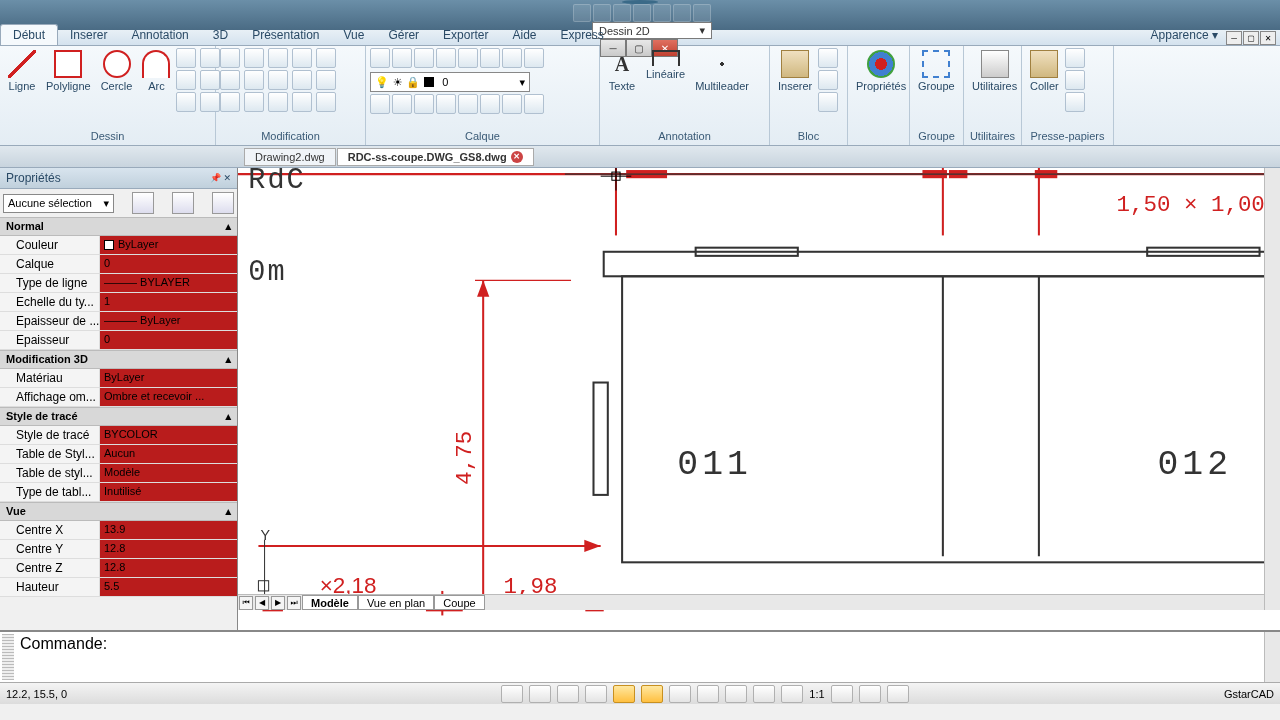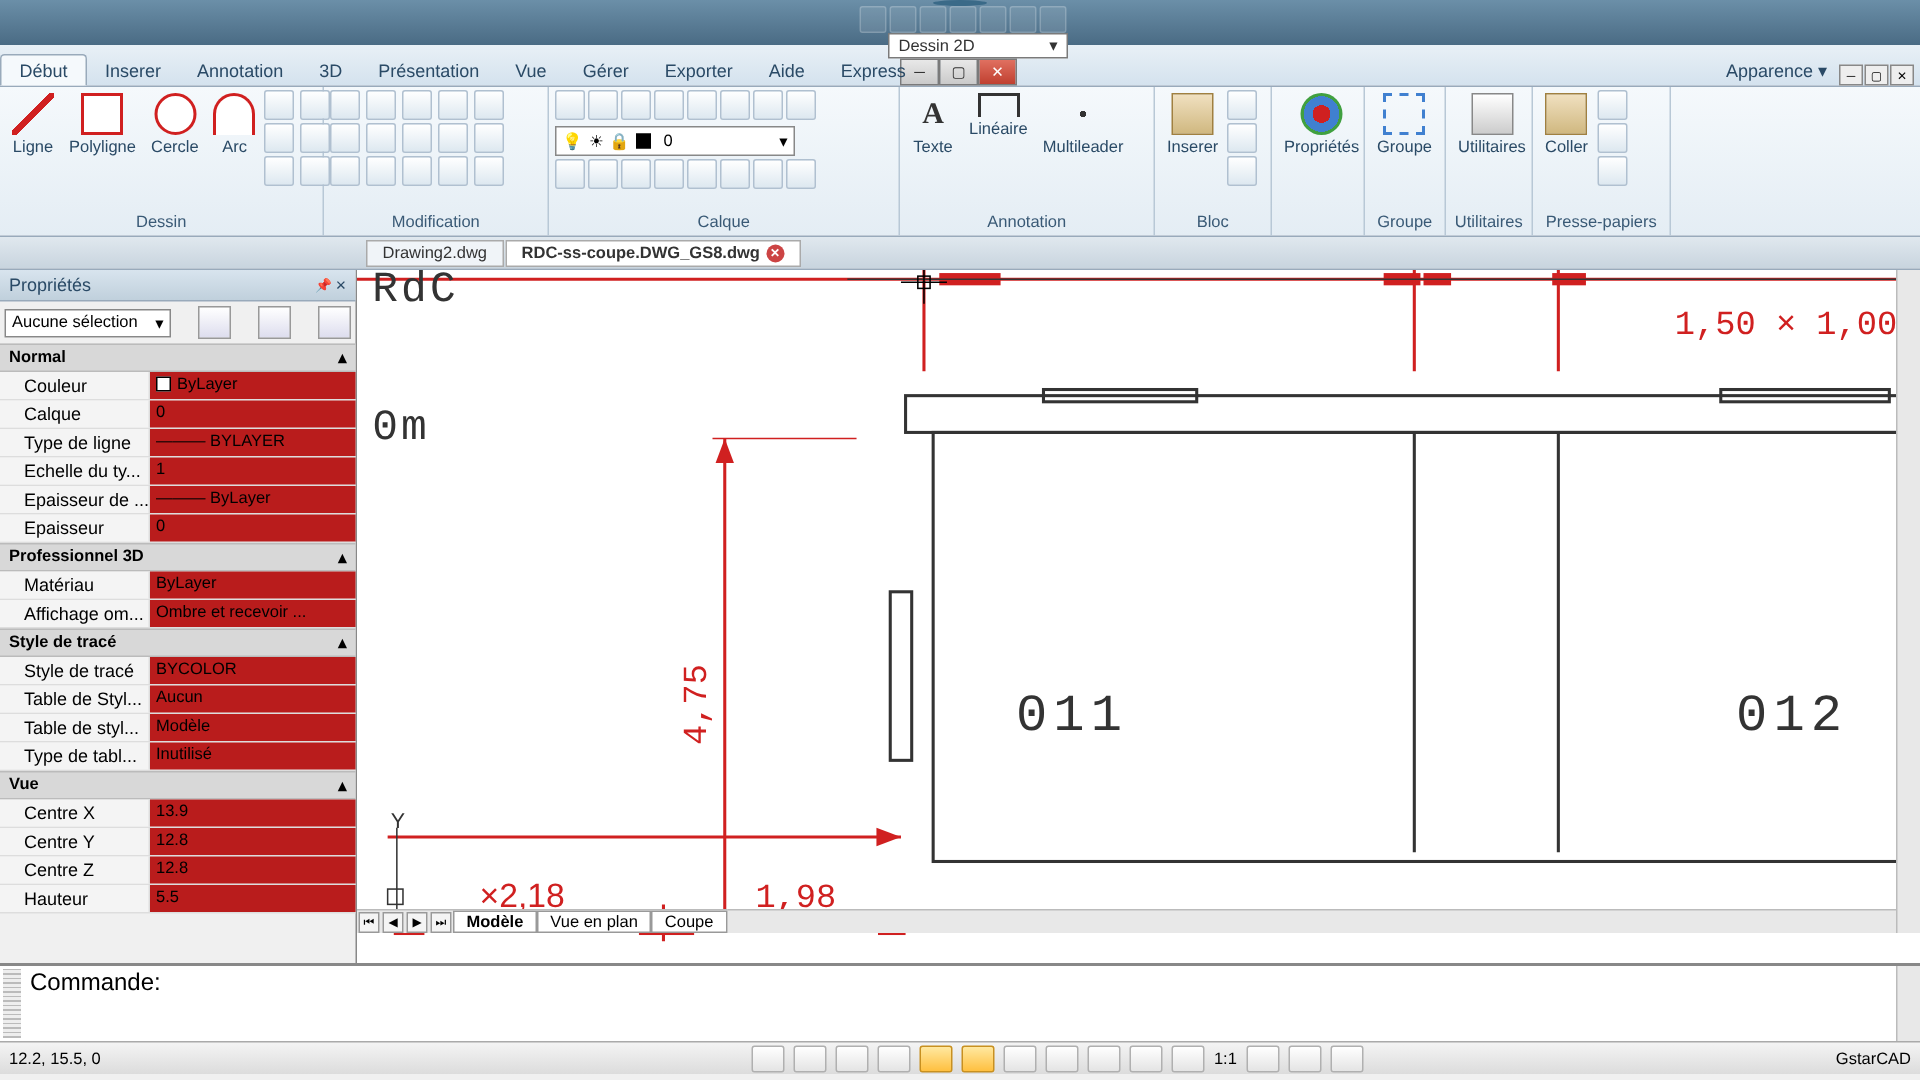--- a/index.html
+++ b/index.html
@@ -10,21 +10,21 @@
 .app-icon { width: 36px; height: 28px; background: radial-gradient(circle,#7eb8e0,#1a5a8a); border-radius: 50%; margin: 0 4px; border: 2px solid #3a6a88; }
 .qat { display: flex; gap: 2px; margin-left: 4px; }
 .qat-btn { width: 18px; height: 18px; background: rgba(255,255,255,.1); border: 1px solid rgba(255,255,255,.2); border-radius: 2px; }
 .wksp-select { margin-left: 24px; background: #fff; color: #333; padding: 1px 6px; border: 1px solid #7a7a7a; width: 120px; height: 20px; display: flex; align-items: center; justify-content: space-between; }
 .title-text { flex: 1; text-align: center; font-size: 12px; }
 .win-btns { display: flex; margin-right: 2px; }
 .win-btn { width: 26px; height: 18px; background: linear-gradient(#e8e8e8,#cacaca); border: 1px solid #7a7a7a; display: flex; align-items: center; justify-content: center; font-size: 10px; color: #333; }
 .win-btn.close { background: linear-gradient(#e07060,#c04030); color: #fff; }
 
 
-.menubar { height: 28px; background: linear-gradient(#e8f0f6,#d4e2ee); display: flex; align-items: flex-end; border-bottom: 1px solid #9ab; }
+.menubar { height: 16px; background: linear-gradient(#e8f0f6,#d4e2ee); display: flex; align-items: flex-end; border-bottom: 1px solid #9ab; }
 .menu-tab { padding: 3px 12px; font-size: 12px; color: #2a4a66; cursor: pointer; }
 .menu-tab.active { background: #f5f9fc; border: 1px solid #9ab; border-bottom: none; border-radius: 3px 3px 0 0; }
 .apparence { margin-left: auto; padding: 3px 8px; font-size: 12px; color: #2a4a66; }
 .mdi-btns { display: flex; gap: 1px; margin-right: 4px; }
 .mdi-btn { width: 16px; height: 14px; border: 1px solid #888; background: #eee; font-size: 8px; display: flex; align-items: center; justify-content: center; }
 
 
 .ribbon { height: 100px; background: linear-gradient(#f5f9fc,#e4edf4); display: flex; border-bottom: 1px solid #9ab; }
 .rpanel { border-right: 1px solid #b8c8d6; padding: 2px 4px; display: flex; flex-direction: column; }
 .rpanel-body { flex: 1; display: flex; align-items: flex-start; gap: 2px; }
@@ -348,21 +348,21 @@
       </div>
     <div class="prop-row">
         <div class="prop-name">Epaisseur de ...</div>
         <div class="prop-val">——— ByLayer</div>
       </div>
     <div class="prop-row">
         <div class="prop-name">Epaisseur</div>
         <div class="prop-val">0</div>
       </div>
     <div class="props-group-h">
-        <span>Professionnel 3D</span>
+        <span>Modification 3D</span>
         <span>▴</span>
       </div>
     <div class="prop-row">
         <div class="prop-name">Matériau</div>
         <div class="prop-val">ByLayer</div>
       </div>
     <div class="prop-row">
         <div class="prop-name">Affichage om...</div>
         <div class="prop-val">Ombre et recevoir ...</div>
       </div>

